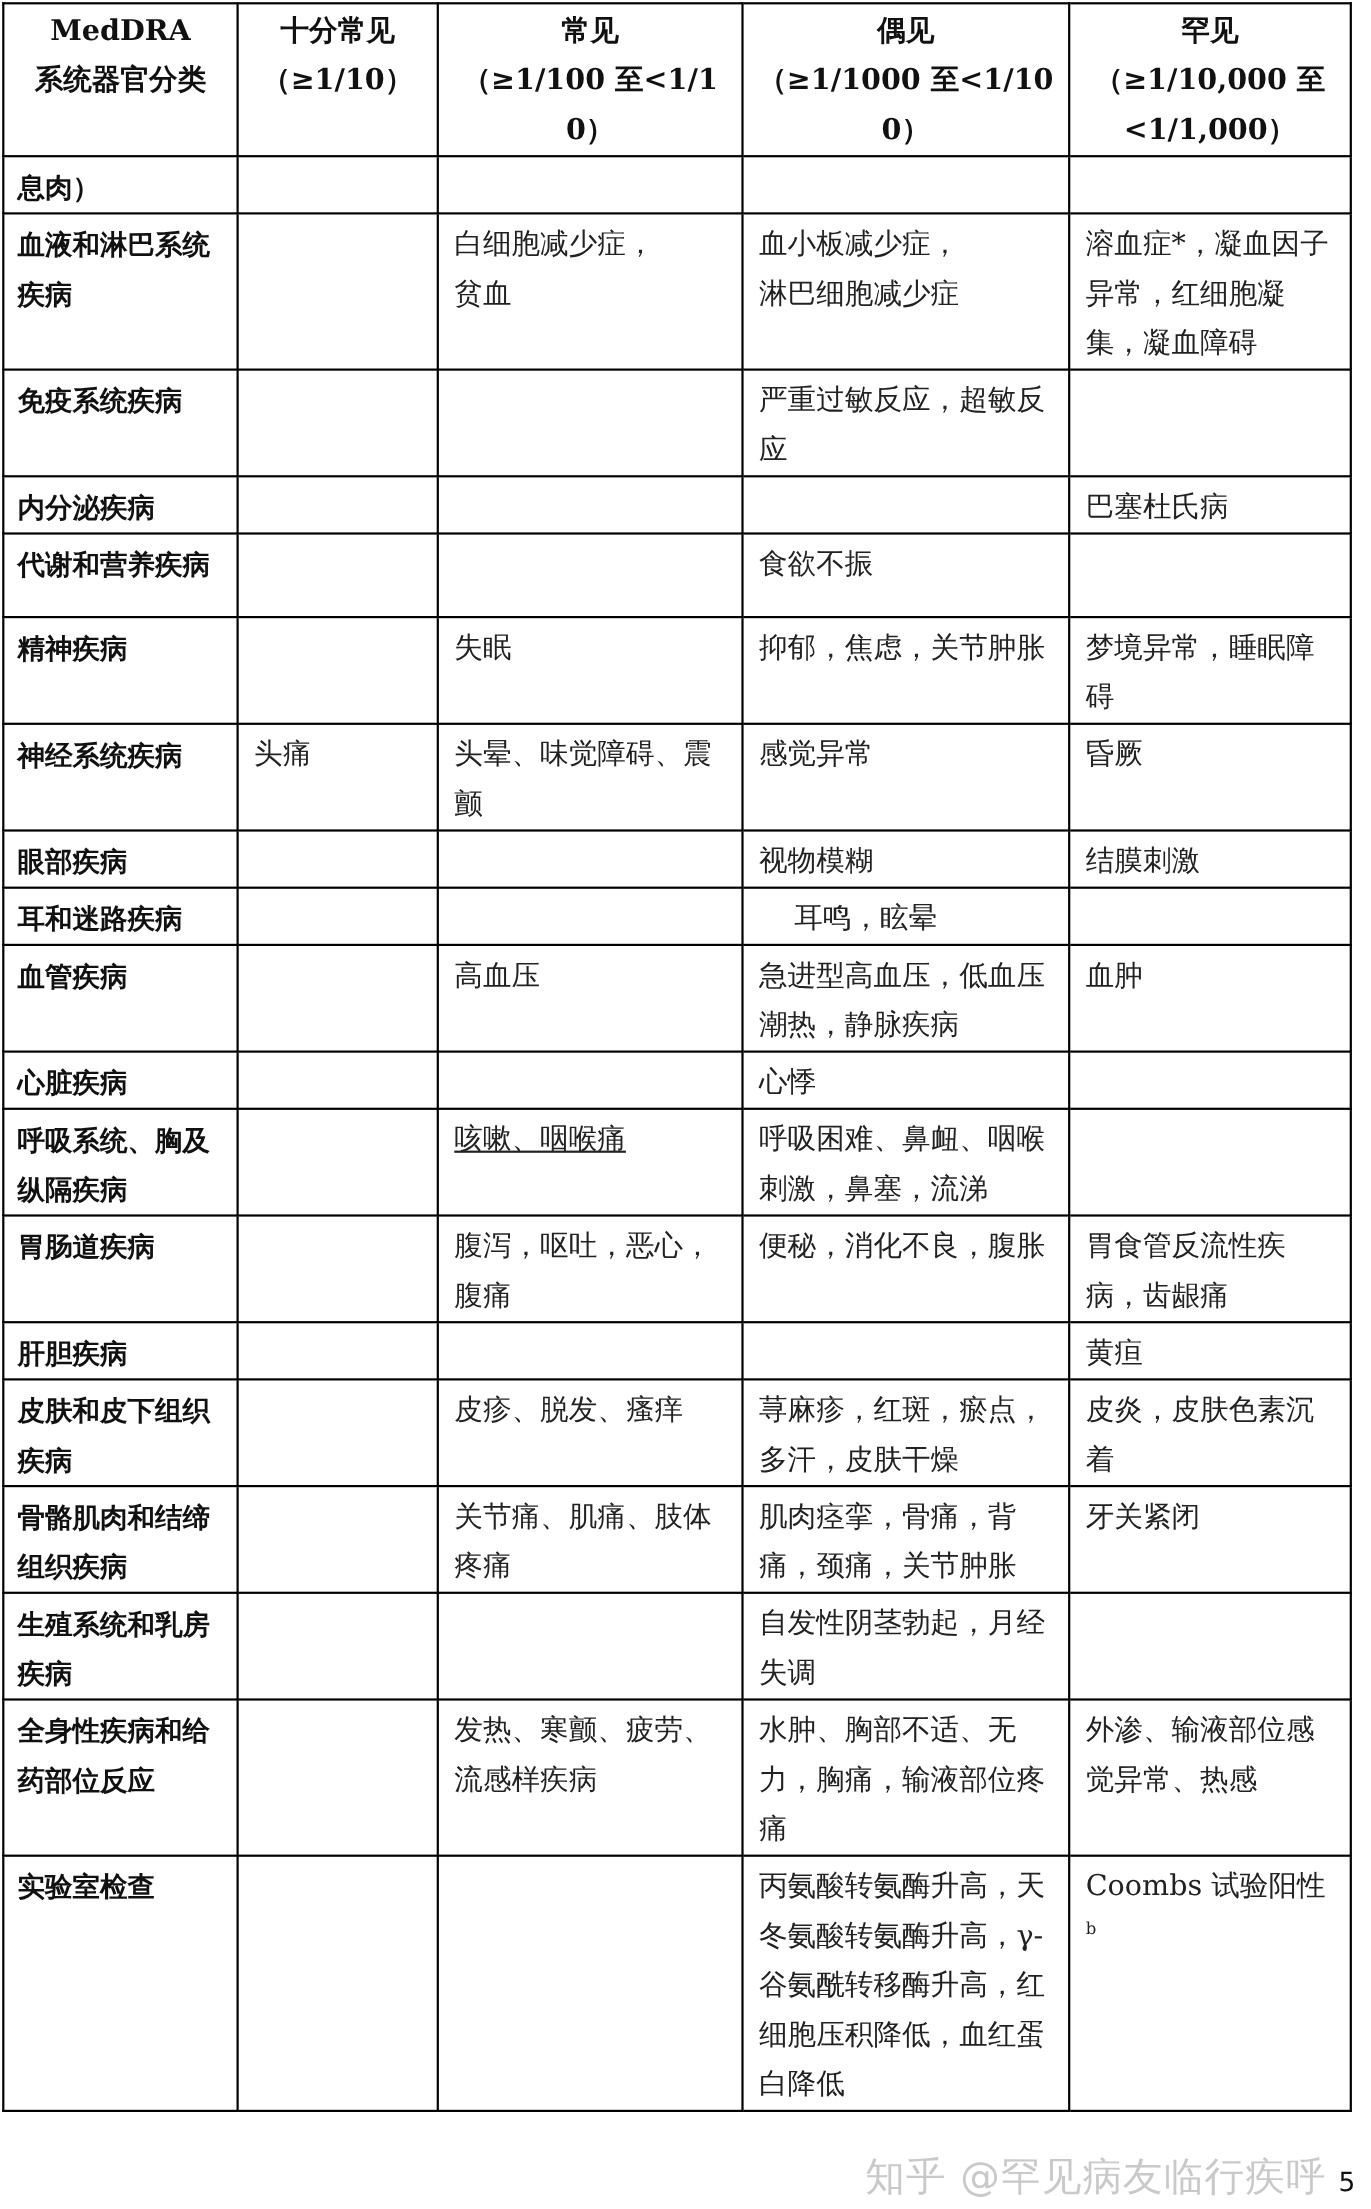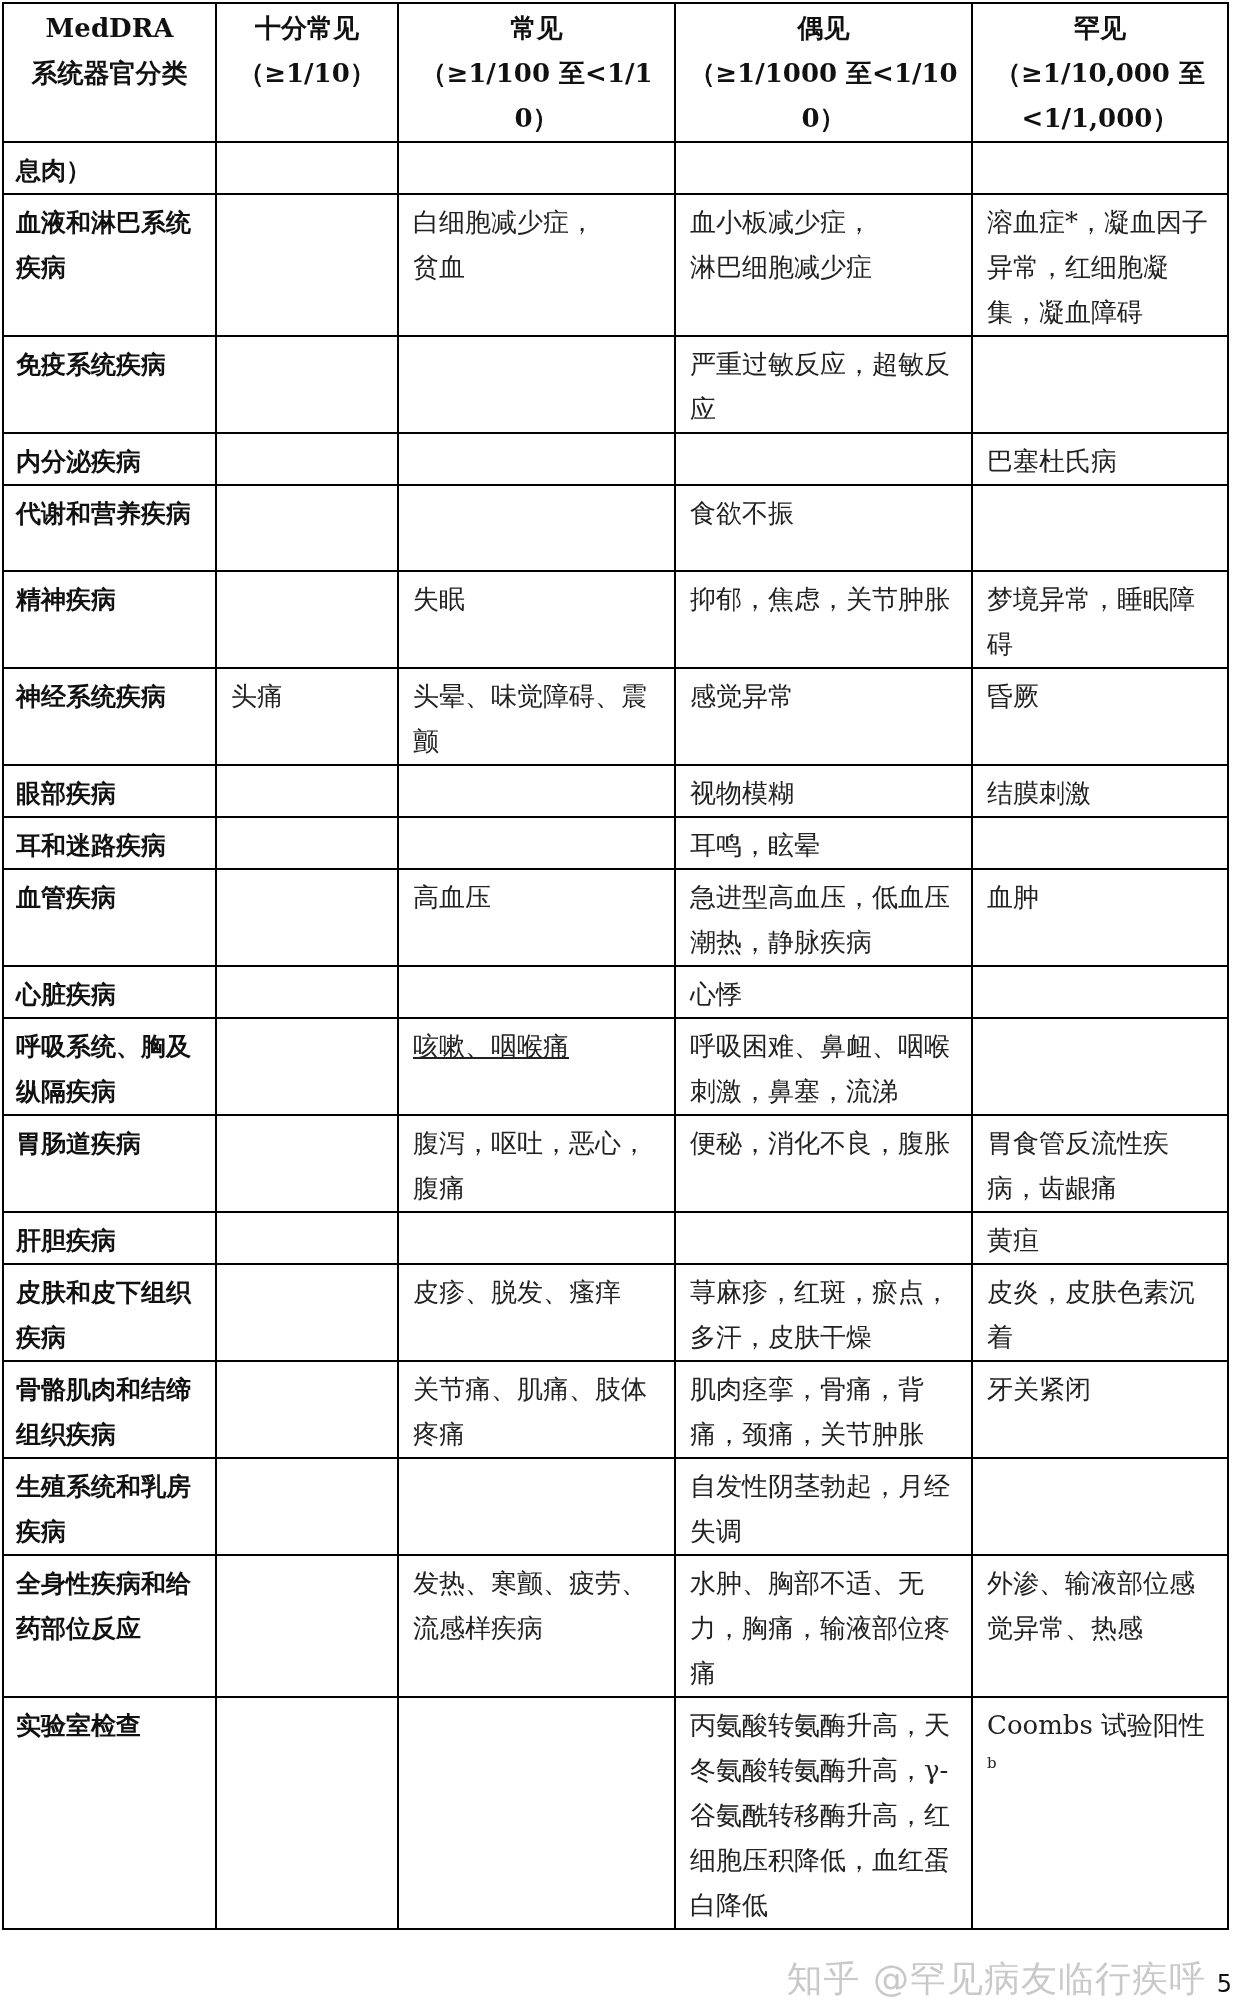--- a/index.html
+++ b/index.html
@@ -77,21 +77,21 @@
         <td class="cell"><span style="white-space: pre-wrap;">严重过敏反应，超敏反应</span></td>
         <td class="cell"><span style="white-space: pre-wrap;"></span></td>
       </tr>
       <tr style="height: 45px;">
         <td class="soc"><span style="white-space: pre-wrap;">内分泌疾病</span></td>
         <td class="cell"><span style="white-space: pre-wrap;"></span></td>
         <td class="cell"><span style="white-space: pre-wrap;"></span></td>
         <td class="cell"><span style="white-space: pre-wrap;"></span></td>
         <td class="cell"><span style="white-space: pre-wrap;">巴塞杜氏病</span></td>
       </tr>
-      <tr style="height: 86px;">
+      <tr style="height: 76px;">
         <td class="soc"><span style="white-space: pre-wrap;">代谢和营养疾病</span></td>
         <td class="cell"><span style="white-space: pre-wrap;"></span></td>
         <td class="cell"><span style="white-space: pre-wrap;"></span></td>
         <td class="cell"><span style="white-space: pre-wrap;">食欲不振</span></td>
         <td class="cell"><span style="white-space: pre-wrap;"></span></td>
       </tr>
       <tr style="height: 90px;">
         <td class="soc"><span style="white-space: pre-wrap;">精神疾病</span></td>
         <td class="cell"><span style="white-space: pre-wrap;"></span></td>
         <td class="cell"><span style="white-space: pre-wrap;">失眠</span></td>
@@ -109,21 +109,21 @@
         <td class="soc"><span style="white-space: pre-wrap;">眼部疾病</span></td>
         <td class="cell"><span style="white-space: pre-wrap;"></span></td>
         <td class="cell"><span style="white-space: pre-wrap;"></span></td>
         <td class="cell"><span style="white-space: pre-wrap;">视物模糊</span></td>
         <td class="cell"><span style="white-space: pre-wrap;">结膜刺激</span></td>
       </tr>
       <tr style="height: 45px;">
         <td class="soc"><span style="white-space: pre-wrap;">耳和迷路疾病</span></td>
         <td class="cell"><span style="white-space: pre-wrap;"></span></td>
         <td class="cell"><span style="white-space: pre-wrap;"></span></td>
-        <td class="cell"><span style="white-space: pre-wrap;">耳鸣，眩晕</span></td>
+        <td class="cell"><span style="white-space: pre-wrap; margin-left: 32px;">耳鸣，眩晕</span></td>
         <td class="cell"><span style="white-space: pre-wrap;"></span></td>
       </tr>
       <tr style="height: 90px;">
         <td class="soc"><span style="white-space: pre-wrap;">血管疾病</span></td>
         <td class="cell"><span style="white-space: pre-wrap;"></span></td>
         <td class="cell"><span style="white-space: pre-wrap;">高血压</span></td>
         <td class="cell"><span style="white-space: pre-wrap;">急进型高血压，低血压潮热，静脉疾病</span></td>
         <td class="cell"><span style="white-space: pre-wrap;">血肿</span></td>
       </tr>
       <tr style="height: 45px;">

